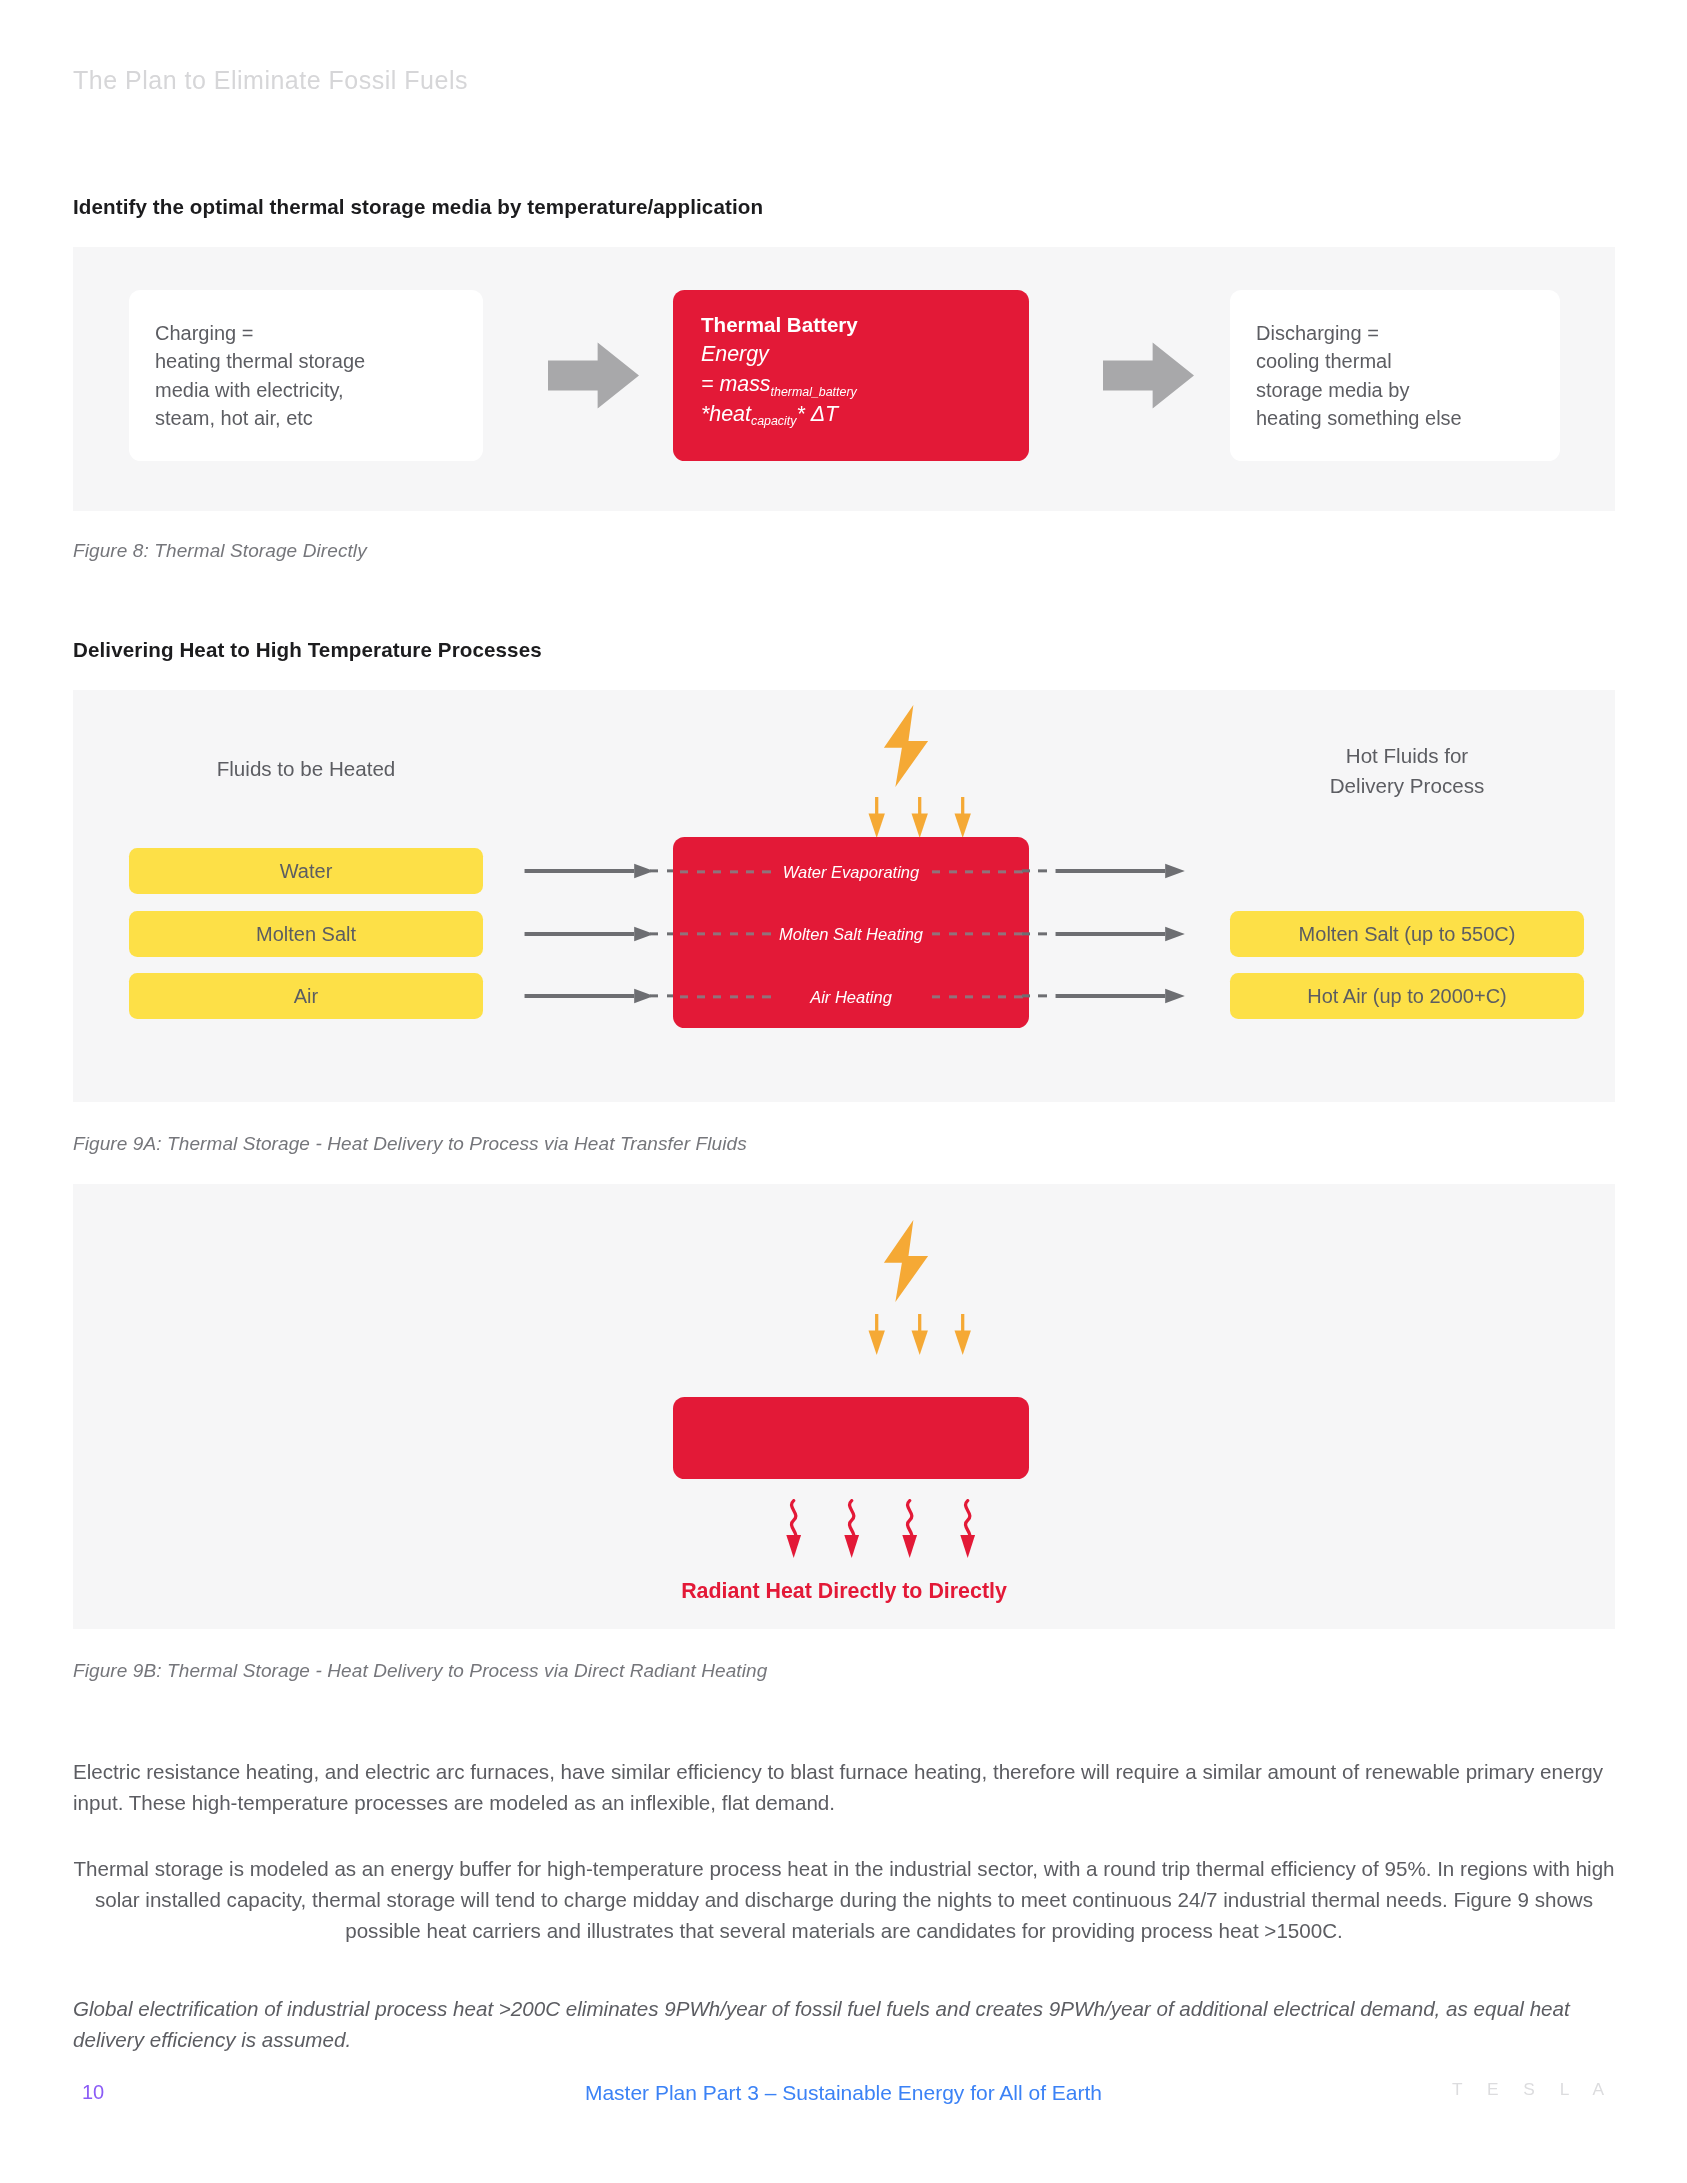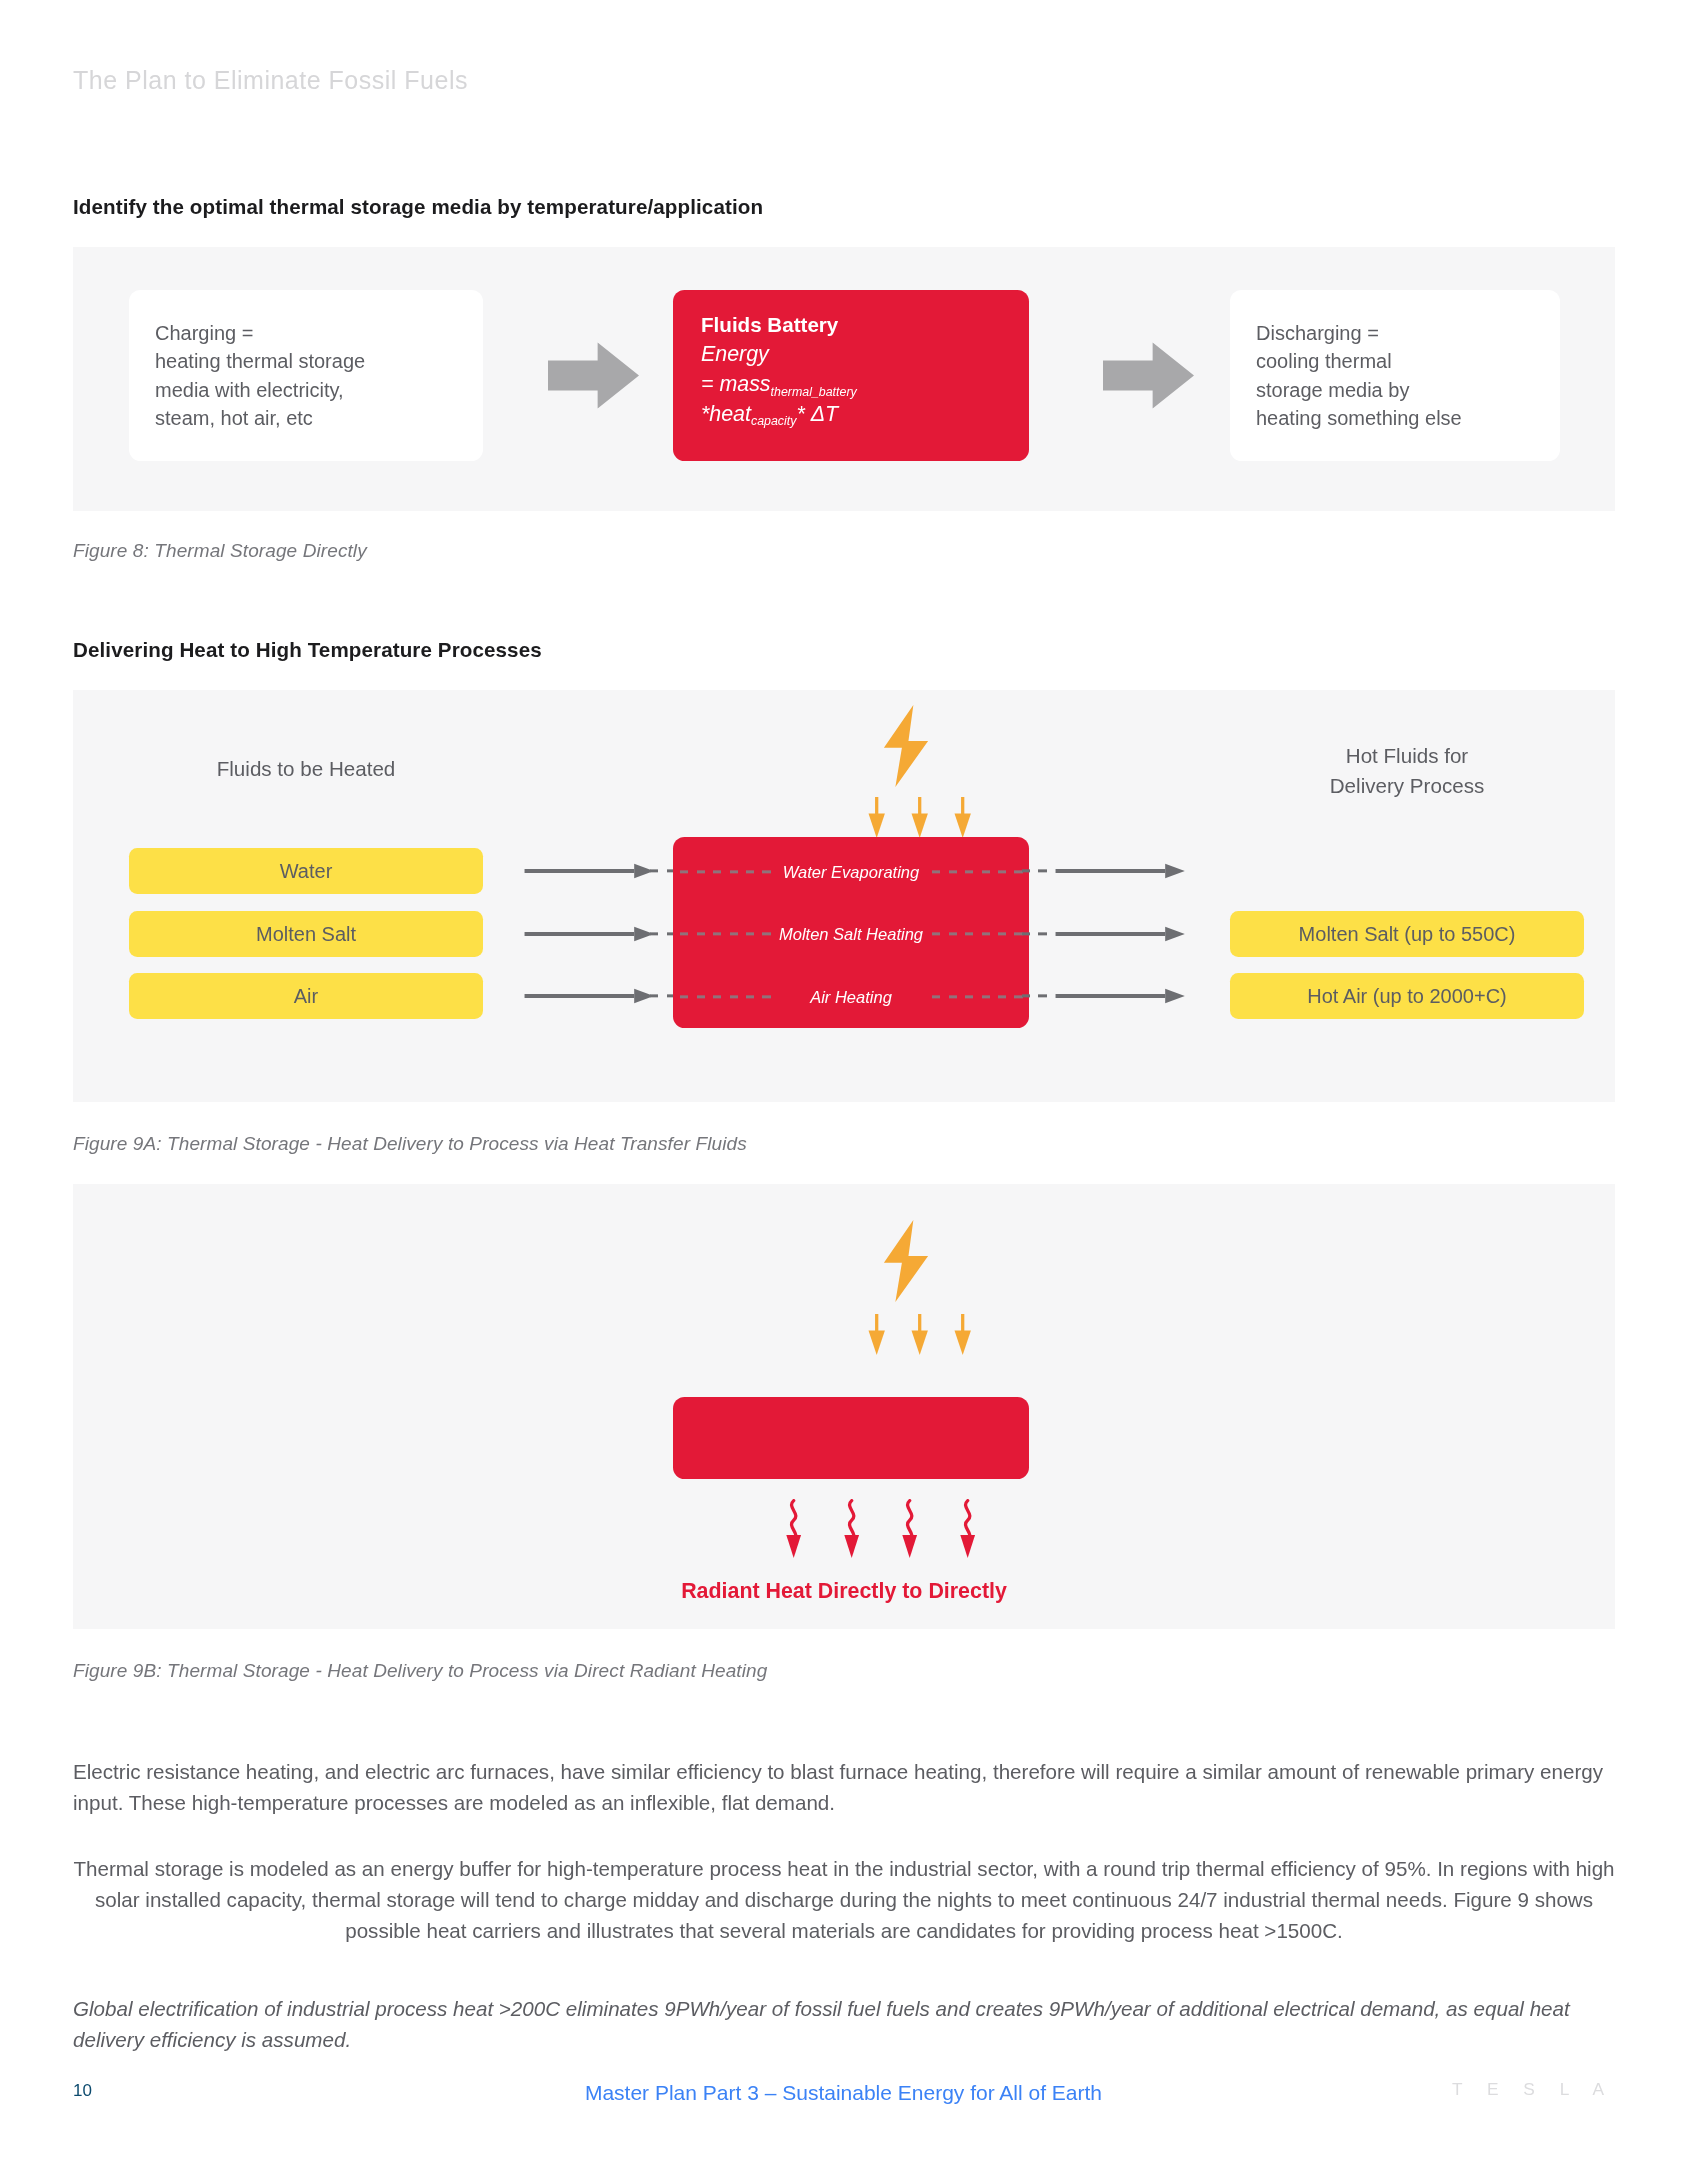--- a/index.html
+++ b/index.html
@@ -260,24 +260,24 @@
     line-height: 1.5;
     color: #5c5d62;
   }
   #para-1 { top: 1757px; }
   #para-2 { top: 1854px; text-align: center; }
   #para-3 { top: 1994px; font-style: italic; }
 
   
   .footer-left {
     position: absolute;
-    left: 73px;
+    left: 82px;
     top: 2081px;
-    font-size: 17px;
-    color: #0c4a6e;
+    font-size: 20px;
+    color: #8b5cf6;
   }
   .footer-center {
     position: absolute;
     left: 0;
     top: 2081px;
     width: 1687px;
     text-align: center;
     font-size: 21px;
     color: #3b82f6;
   }
@@ -308,21 +308,21 @@
         <div>media with electricity,</div>
         <div>steam, hot air, etc</div>
       </div>
     </div>
 
     <svg class="block-arrow" id="fig8-arrow-1" viewBox="0 0 110 88">
       <path d="M0 26 L60 26 L60 4 L110 44 L60 84 L60 62 L0 62 Z" fill="#a8a8aa"></path>
     </svg>
 
     <div class="fig8-battery">
-      <div class="battery-title">Fluids Battery</div>
+      <div class="battery-title">Thermal Battery</div>
       <div class="battery-formula">Energy</div>
       <div class="battery-formula">
         <span>= mass</span><sub>thermal_battery</sub>
       </div>
       <div class="battery-formula">
         <span>*heat</span><sub>capacity</sub><span>* ΔT</span>
       </div>
     </div>
 
     <svg class="block-arrow" id="fig8-arrow-2" viewBox="0 0 110 88">

